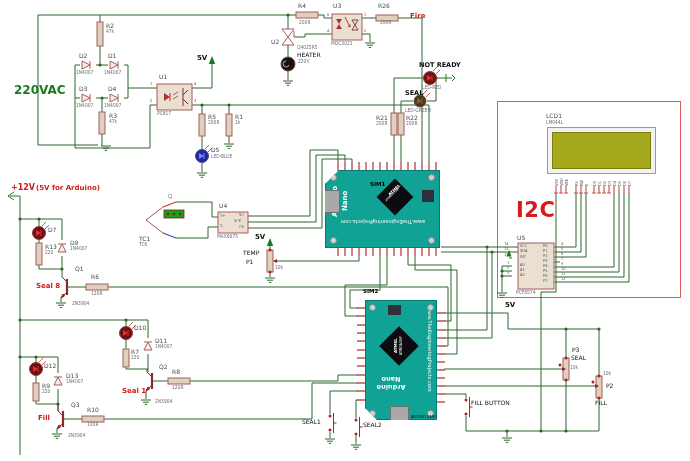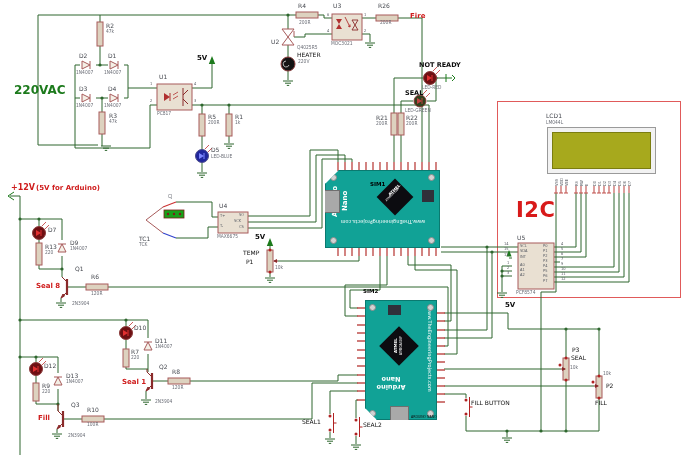--- a/index.html
+++ b/index.html
@@ -422,21 +422,21 @@
   <span class="t b6" style="left:246px;top:259px">P1</span>
   <span class="t v" style="left:275px;top:266px">10k</span>
 
   <span class="t ref" style="left:134px;top:325px">D10</span>
   <span class="t ref" style="left:131px;top:349px">R7</span>
   <span class="t v" style="left:131px;top:356px">220</span>
   <span class="t ref" style="left:155px;top:338px">D11</span>
   <span class="t v" style="left:155px;top:345px">1N4007</span>
   <span class="t ref" style="left:159px;top:364px">Q2</span>
   <span class="t v" style="left:155px;top:400px">2N3904</span>
-  <span class="t red" style="left:122px;top:379px">Seal 1</span>
+  <span class="t red" style="left:122px;top:388px">Seal 1</span>
   <span class="t ref" style="left:172px;top:369px">R8</span>
   <span class="t v" style="left:172px;top:386px">120R</span>
 
   <span class="t ref" style="left:44px;top:363px">D12</span>
   <span class="t ref" style="left:42px;top:383px">R9</span>
   <span class="t v" style="left:42px;top:390px">220</span>
   <span class="t ref" style="left:66px;top:373px">D13</span>
   <span class="t v" style="left:66px;top:380px">1N4007</span>
   <span class="t ref" style="left:71px;top:402px">Q3</span>
   <span class="t v" style="left:68px;top:434px">2N3904</span>

